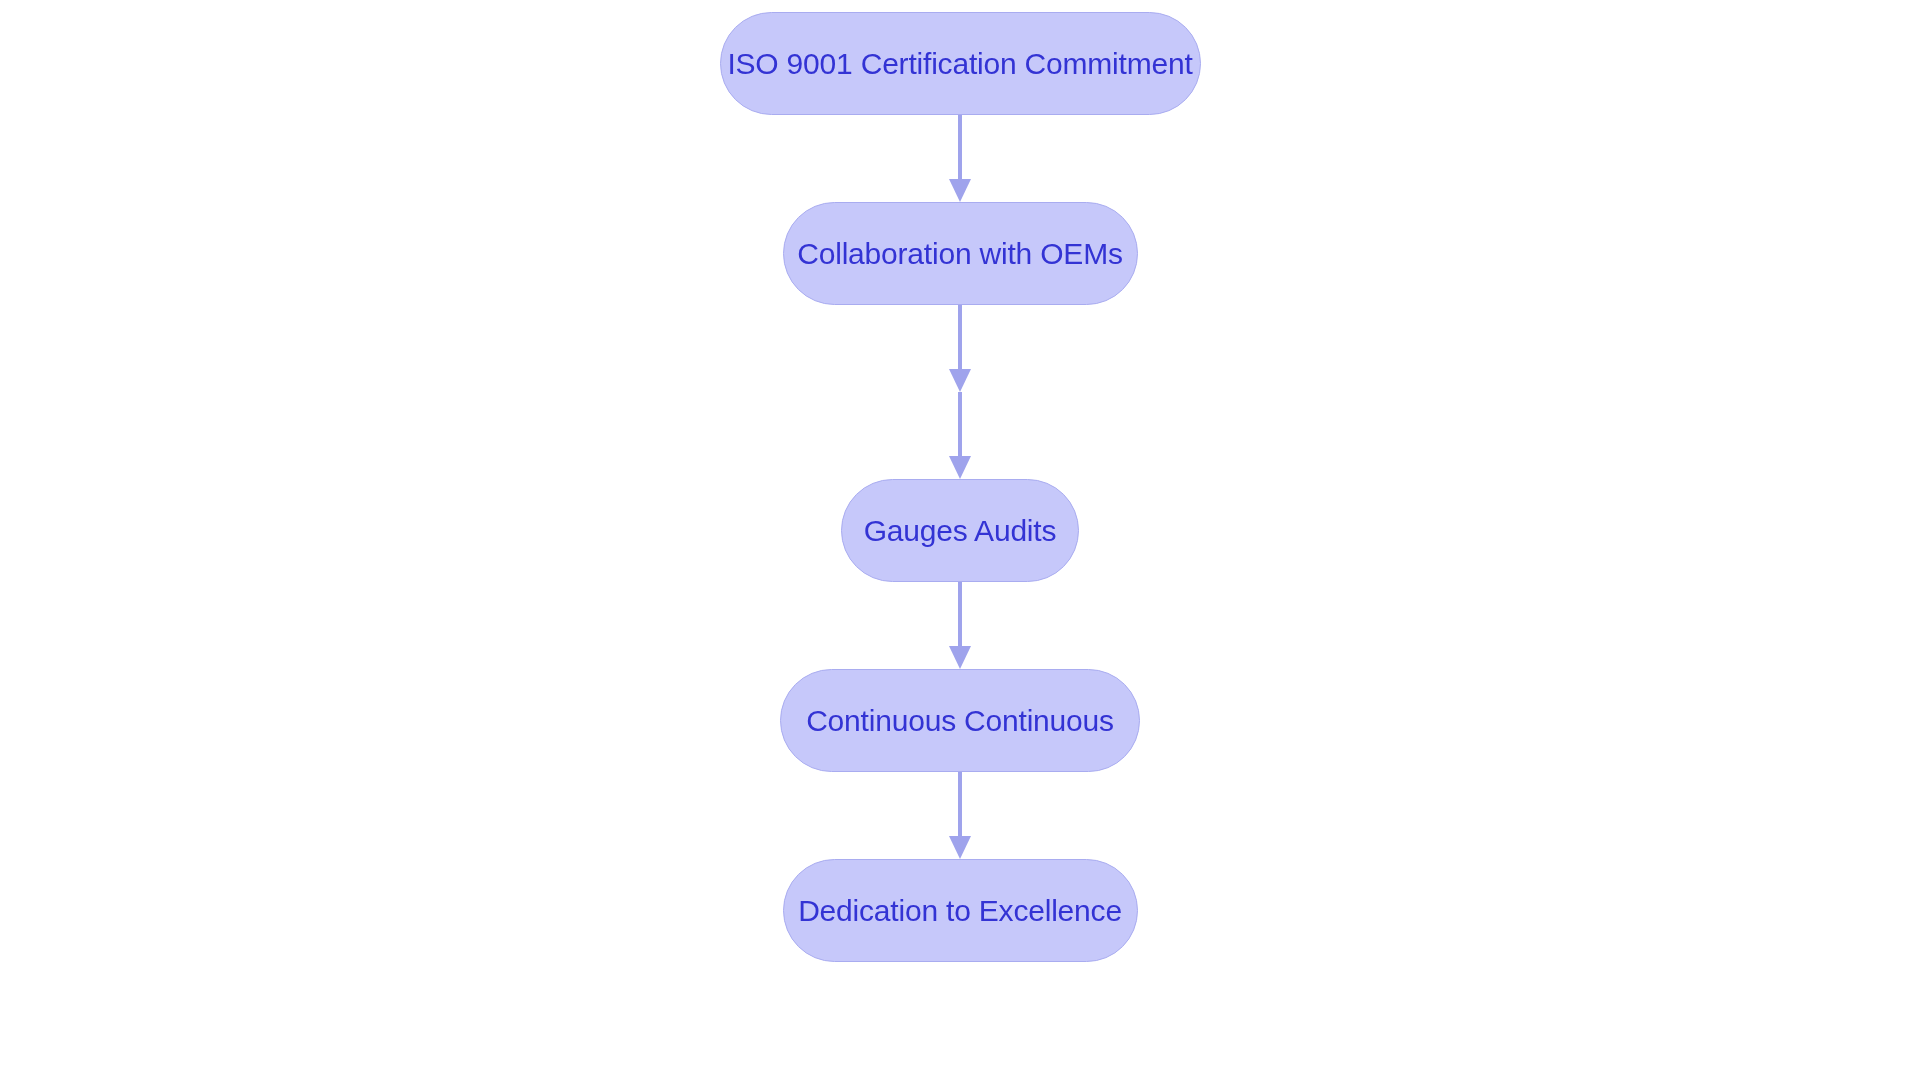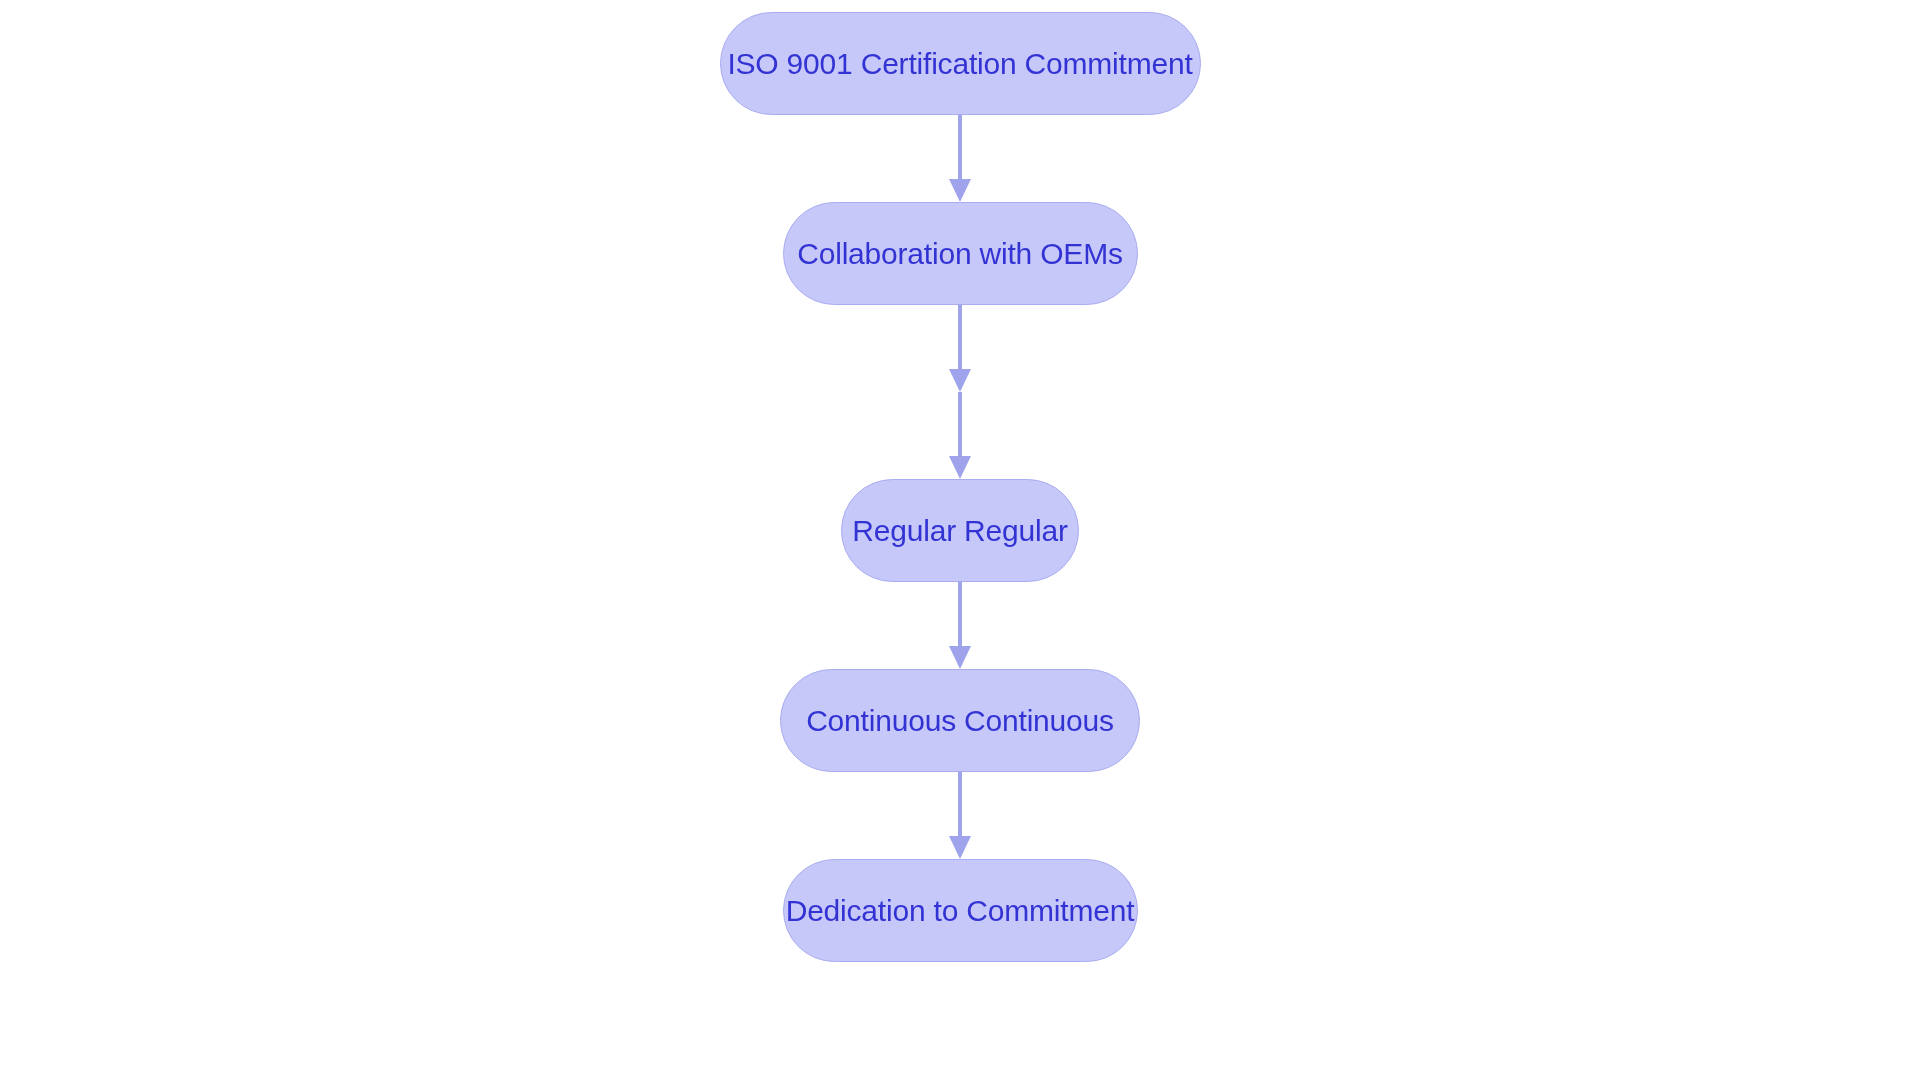--- a/index.html
+++ b/index.html
@@ -106,21 +106,21 @@
 
 
     <div class="connector">
       <svg width="24" height="87" viewBox="0 0 24 87" xmlns="http://www.w3.org/2000/svg">
         <line x1="12" y1="0" x2="12" y2="66" stroke="#9fa3ec" stroke-width="4"></line>
         <polygon points="1,64 23,64 12,87" fill="#9fa3ec"></polygon>
       </svg>
     </div>
 
     <div class="node node-4">
-      <span class="node-label">Regular Regular</span>
+      <span class="node-label">Gauges Audits</span>
     </div>
 
     <div class="connector">
       <svg width="24" height="87" viewBox="0 0 24 87" xmlns="http://www.w3.org/2000/svg">
         <line x1="12" y1="0" x2="12" y2="66" stroke="#9fa3ec" stroke-width="4"></line>
         <polygon points="1,64 23,64 12,87" fill="#9fa3ec"></polygon>
       </svg>
     </div>
 
     <div class="node node-5">
@@ -128,17 +128,17 @@
     </div>
 
     <div class="connector">
       <svg width="24" height="87" viewBox="0 0 24 87" xmlns="http://www.w3.org/2000/svg">
         <line x1="12" y1="0" x2="12" y2="66" stroke="#9fa3ec" stroke-width="4"></line>
         <polygon points="1,64 23,64 12,87" fill="#9fa3ec"></polygon>
       </svg>
     </div>
 
     <div class="node node-6">
-      <span class="node-label">Dedication to Commitment</span>
+      <span class="node-label">Dedication to Excellence</span>
     </div>
 
   </div>
 </div>
 
 </body></html>

